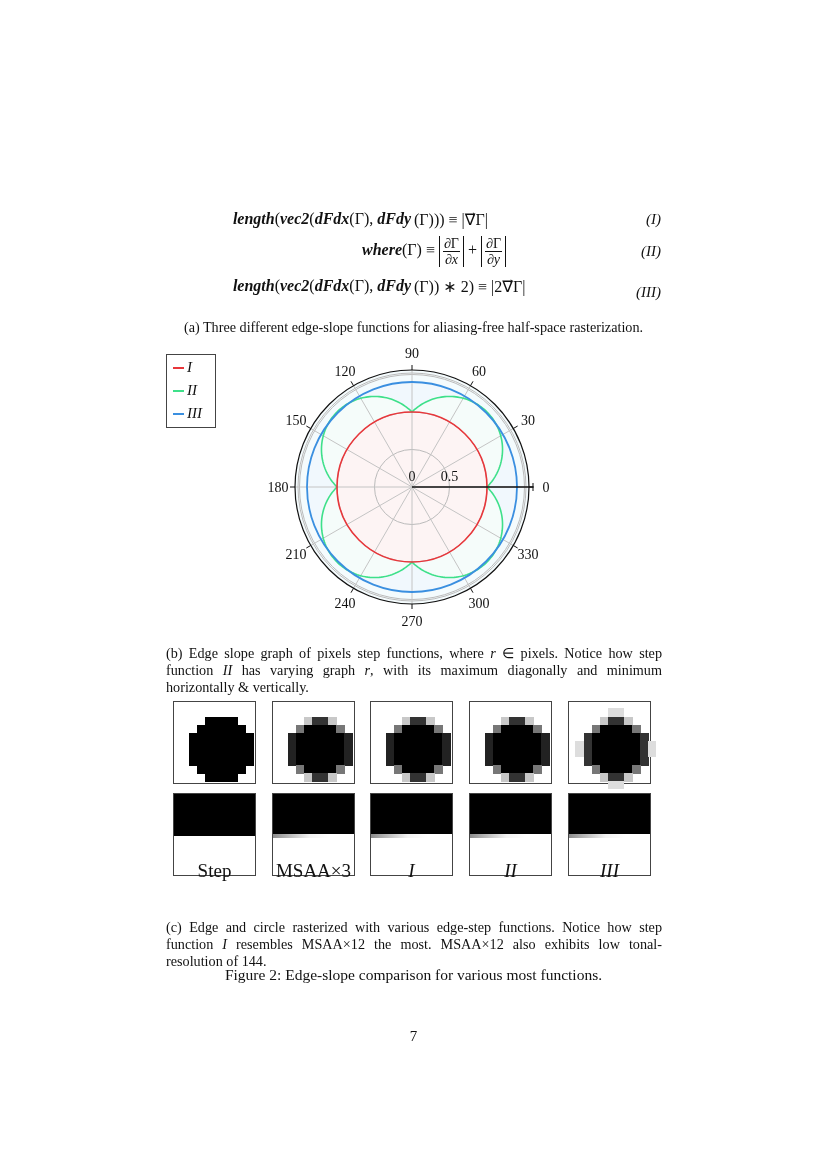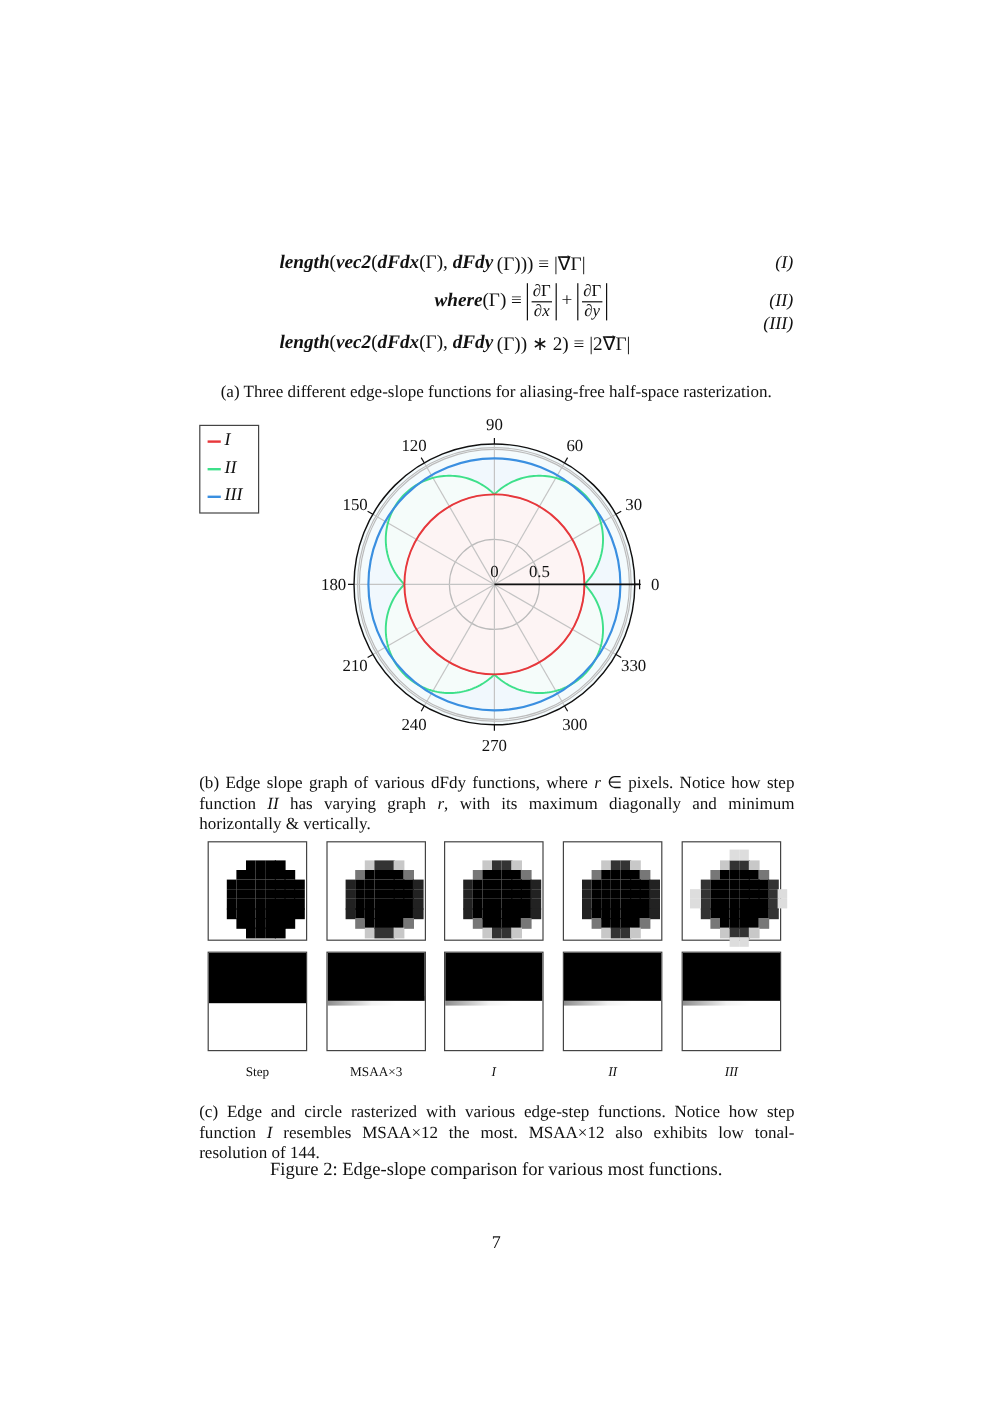--- a/index.html
+++ b/index.html
@@ -10,21 +10,21 @@
   .eqnum{position:absolute;font-family:"Liberation Serif",serif;font-style:italic;font-size:15px;}
   .caption{position:absolute;font-family:"Liberation Serif",serif;font-size:14.2px;line-height:17px;text-align:justify;}
   .legend{position:absolute;left:166px;top:354px;width:48px;height:72px;border:1px solid #444;background:#fff;}
   .leg-row{position:absolute;left:6px;font-family:"Liberation Serif",serif;font-style:italic;font-size:15px;display:flex;align-items:center;}
   .leg-swatch{display:inline-block;width:11px;height:2px;margin-right:3px;}
   .tile{position:absolute;width:83px;height:83px;border:1px solid #444;background:#fff;box-sizing:border-box;}
   .tile .cell{position:absolute;}
   .edge{position:absolute;width:83px;height:83px;border:1px solid #444;box-sizing:border-box;background:#fff;overflow:hidden;}
   .edge .top{position:absolute;left:0;top:0;width:100%;background:#000;}
   .edge .grad{position:absolute;left:0;height:4px;width:100%;}
-  .tile-label{position:absolute;width:83px;text-align:center;font-family:"Liberation Serif",serif;font-size:11px;top:888px;}
+  .tile-label{position:absolute;width:83px;text-align:center;font-family:"Liberation Serif",serif;font-size:19px;top:860px;}
   .fig-caption{position:absolute;left:0;width:827px;text-align:center;top:966px;font-family:"Liberation Serif",serif;font-size:15.5px;}
   .page-num{position:absolute;left:0;width:827px;text-align:center;top:1028px;font-family:"Liberation Serif",serif;font-size:15px;}
   .frac{display:inline-block;vertical-align:middle;text-align:center;font-size:14px;line-height:15px;}
   .frac span{display:block;}
   .frac .num{border-bottom:1px solid #111;padding:0 1px;}
   .abs-bar{display:inline-block;border-left:1px solid #111;border-right:1px solid #111;padding:0 3px;vertical-align:middle;}
 </style>
 </head>
 <body>
 
@@ -43,21 +43,21 @@
   <span class="abs-bar"><span class="frac"><span class="num">∂Γ</span><span style="font-style:italic">∂y</span></span></span>
 </div>
 <div class="eqnum" style="right:166px;top:243px;">(II)</div>
 
 <div class="eq" style="right:416px;top:277px;">
   <b>length</b><span>(</span><b>vec2</b><span>(</span><b>dFdx</b><span>(Γ), </span><b>dFdy</b>
 </div>
 <div class="eq" style="left:414px;top:277px;">
   <span>(Γ)) ∗ 2) ≡ |2∇⃗Γ|</span>
 </div>
-<div class="eqnum" style="right:166px;top:262px;">(III)</div>
+<div class="eqnum" style="right:166px;top:284px;">(III)</div>
 
 <div class="caption" style="left:0;width:827px;text-align:center;top:319px;">(a) Three different edge-slope functions for aliasing-free half-space rasterization.</div>
 
 <div class="legend">
   <div class="leg-row" style="top:4px;">
       <span class="leg-swatch" style="background:#e8373b"></span>
       <span>I</span>
     </div>
   <div class="leg-row" style="top:27px;">
       <span class="leg-swatch" style="background:#3ee08a"></span>
@@ -120,21 +120,21 @@
       <text x="344.99999999999994" y="608.0474041071147" text-anchor="middle" font-family="Liberation Serif, serif" font-size="14" fill="#111">240</text>
       <text x="412" y="626" text-anchor="middle" font-family="Liberation Serif, serif" font-size="14" fill="#111">270</text>
       <text x="479" y="608.0474041071147" text-anchor="middle" font-family="Liberation Serif, serif" font-size="14" fill="#111">300</text>
       <text x="528.0474041071147" y="559" text-anchor="middle" font-family="Liberation Serif, serif" font-size="14" fill="#111">330</text>
       <text x="412" y="481" text-anchor="middle" font-family="Liberation Serif, serif" font-size="14" fill="#111">0</text>
       <text x="449.5" y="481" text-anchor="middle" font-family="Liberation Serif, serif" font-size="14" fill="#111">0.5</text>
     </g>
 </svg>
 
 <div class="caption" style="left:166px;width:496px;top:645px;">
-  <span>(b) Edge slope graph of various dFdy functions, where </span><i>r</i><span> ∈ pixels. Notice how step function </span><i>II</i><span> has varying graph </span><i>r</i><span>, with its maximum diagonally and minimum horizontally &amp; vertically.</span>
+  <span>(b) Edge slope graph of pixels step functions, where </span><i>r</i><span> ∈ pixels. Notice how step function </span><i>II</i><span> has varying graph </span><i>r</i><span>, with its maximum diagonally and minimum horizontally &amp; vertically.</span>
 </div>
 
 <div id="tiles">
     <div class="tile" style="left: 173px; top: 701px;">
       <div class="cell" style="left: 30.78px; top: 14.58px; width: 8.6px; height: 8.6px; background: rgb(0, 0, 0);"></div>
       <div class="cell" style="left: 38.88px; top: 14.58px; width: 8.6px; height: 8.6px; background: rgb(0, 0, 0);"></div>
       <div class="cell" style="left: 46.98px; top: 14.58px; width: 8.6px; height: 8.6px; background: rgb(0, 0, 0);"></div>
       <div class="cell" style="left: 55.08px; top: 14.58px; width: 8.6px; height: 8.6px; background: rgb(0, 0, 0);"></div>
       <div class="cell" style="left: 22.68px; top: 22.68px; width: 8.6px; height: 8.6px; background: rgb(0, 0, 0);"></div>
       <div class="cell" style="left: 30.78px; top: 22.68px; width: 8.6px; height: 8.6px; background: rgb(0, 0, 0);"></div>

